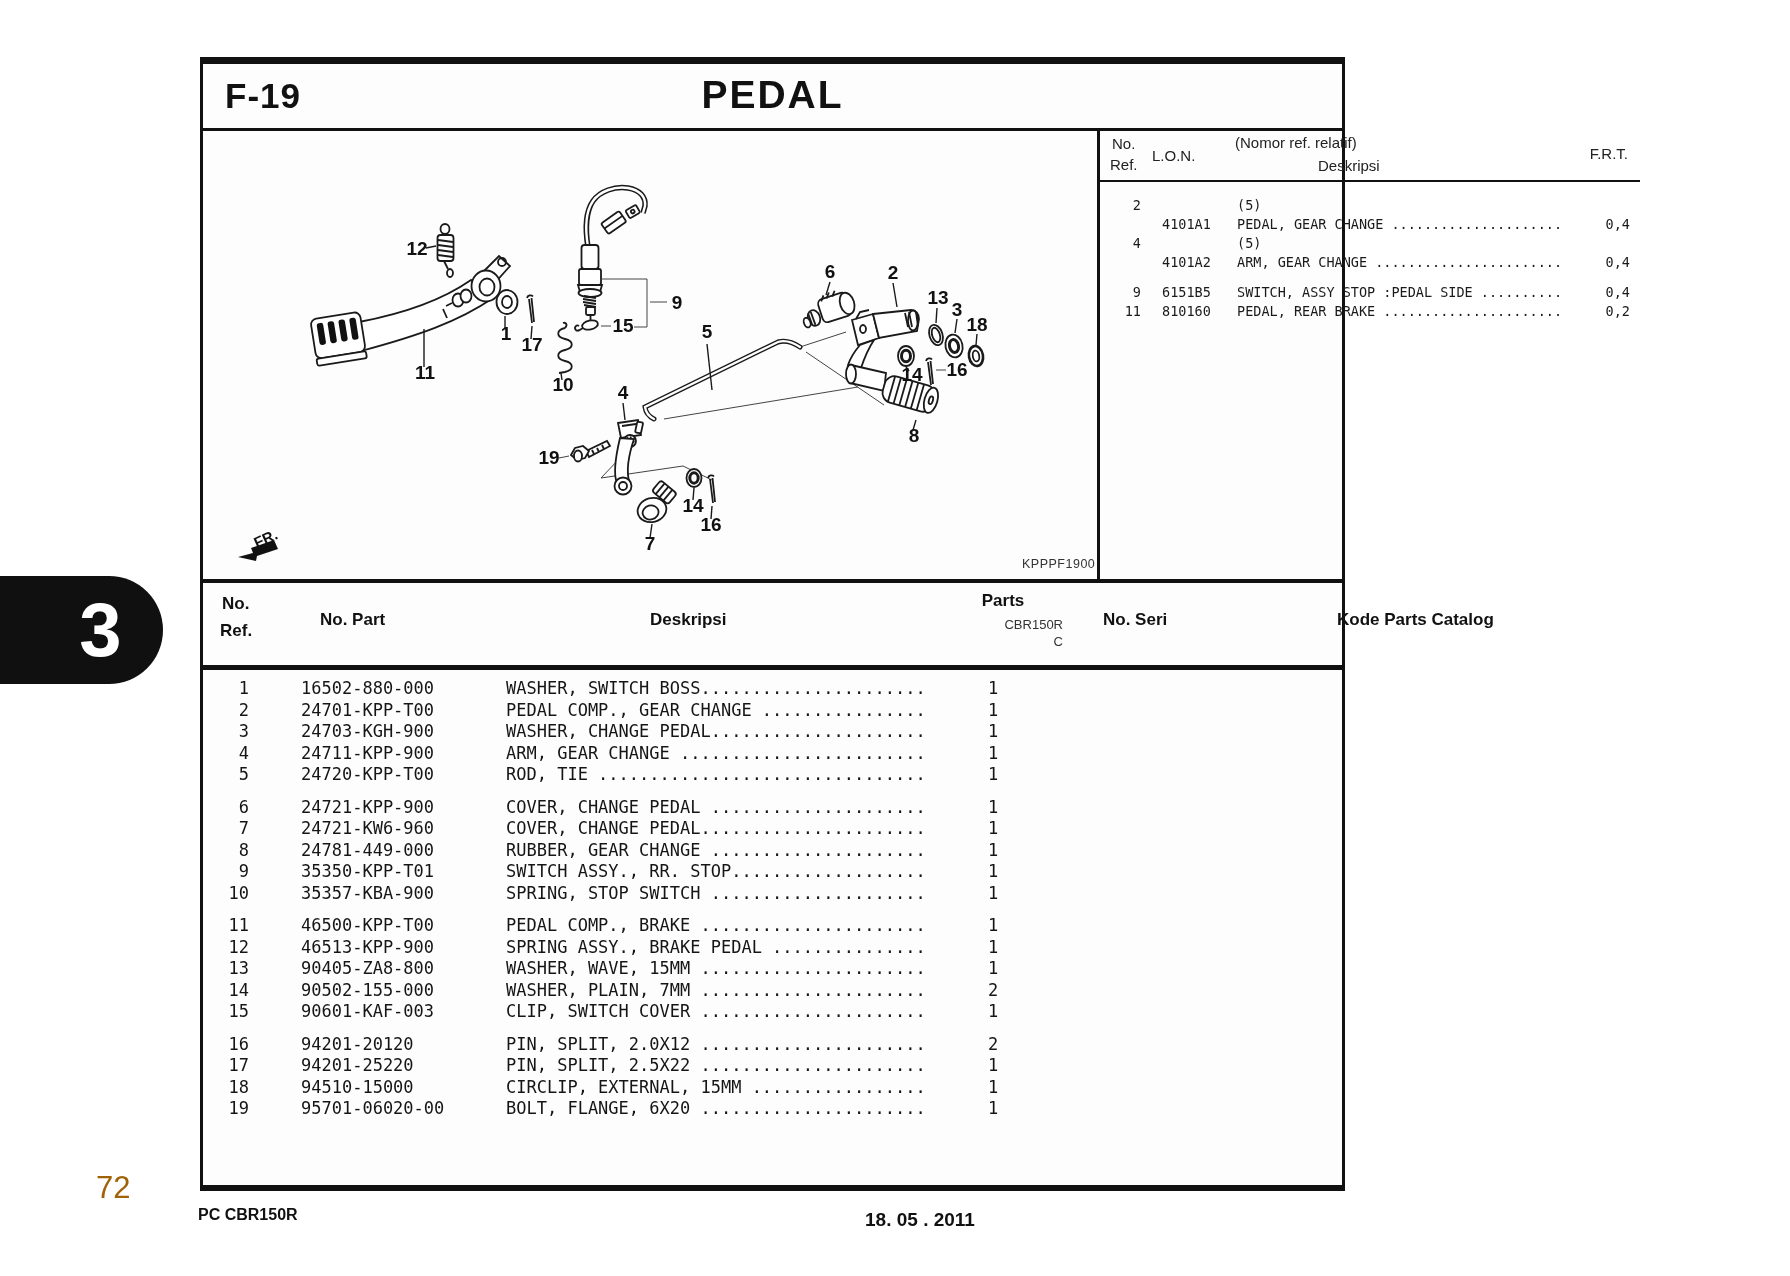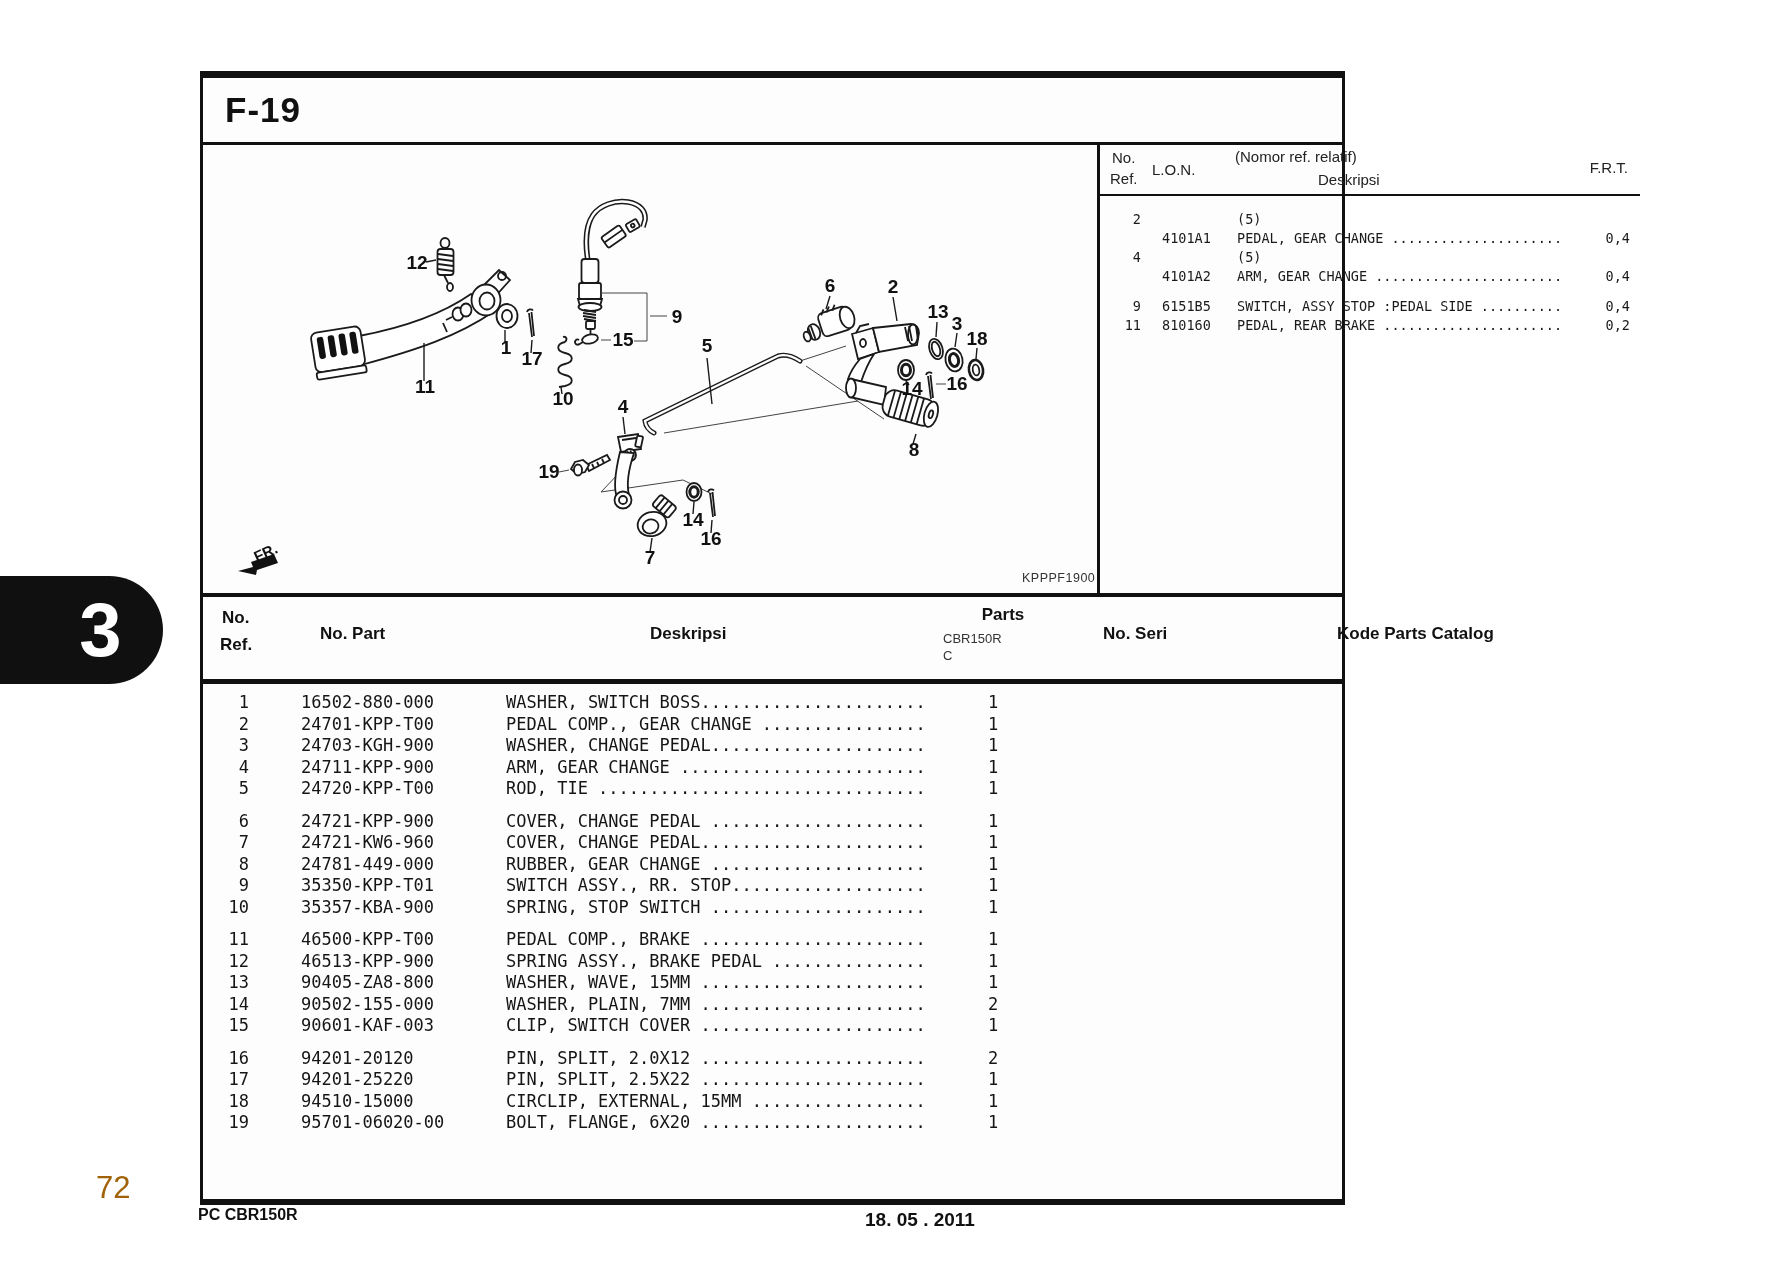--- a/index.html
+++ b/index.html
@@ -4,21 +4,21 @@
 <style>
   html,body{margin:0;padding:0;background:#e9e9e9;}
   .page{position:relative;width:1790px;height:1276px;background:#ffffff;overflow:hidden;
         font-family:"Liberation Sans",sans-serif;color:#111;}
   
   .tab3{position:absolute;left:0;top:576px;width:163px;height:108px;background:#101010;
         border-radius:0 54px 54px 0;display:flex;align-items:center;justify-content:center;padding-left:38px;box-sizing:border-box;}
   .tab3 span{color:#fff;font-size:76px;font-weight:bold;line-height:1;}
   .pagenum{position:absolute;left:96px;top:1170px;font-size:31px;color:#a16207;}
   
-  .main-box{position:absolute;left:200px;top:71px;width:1145px;height:1134px;box-sizing:border-box;
+  .main-box{position:absolute;left:200px;top:57px;width:1145px;height:1134px;box-sizing:border-box;
             border:3px solid #111;border-top-width:7px;border-bottom-width:6px;background:#fdfdfd;padding-left:7px;}
   .hdr-code{position:absolute;left:22px;top:12px;font-size:35px;font-weight:bold;letter-spacing:1px;}
   .hdr-title{position:absolute;left:0;right:0;top:9px;text-align:center;font-size:39px;font-weight:bold;letter-spacing:2px;}
   .hdr-line{position:absolute;left:0;right:0;top:64px;height:3px;background:#111;}
   
   .diagram{position:absolute;left:0;top:67px;width:894px;height:448px;}
   .diagram svg{display:block;}
   
   .ref-box{position:absolute;left:894px;top:67px;width:543px;height:448px;border-left:3px solid #111;box-sizing:border-box;}
   .ref-head{position:absolute;left:0;right:0;top:0;height:49px;border-bottom:2px solid #111;font-size:15px;color:#222;}
@@ -28,21 +28,21 @@
   .rrow{position:relative;height:19px;line-height:19px;white-space:nowrap;}
   .rspace{height:11px;}
   .r-ref{position:absolute;left:0;width:41px;text-align:right;}
   .r-lon{position:absolute;left:62px;}
   .r-desc{position:absolute;left:137px;}
   .r-frt{position:absolute;right:10px;width:42px;text-align:right;}
   
   .pt-head{position:absolute;left:0;right:0;top:515px;height:91px;box-sizing:border-box;
            border-top:4px solid #111;border-bottom:5px solid #111;}
   .ph{position:absolute;font-size:17px;font-weight:bold;white-space:nowrap;color:#111;}
-  .ph-small{position:absolute;font-size:13px;font-weight:normal;color:#333;white-space:nowrap;text-align:left;}
+  .ph-small{position:absolute;font-size:13px;font-weight:normal;color:#333;white-space:nowrap;text-align:right;}
   
   .parts-rows{position:absolute;left:0;right:0;top:606px;
               font-family:"DejaVu Sans Mono",monospace;font-size:17px;color:#151515;}
   .pgroup{margin:8px 0 11px 0;}
   .prow{position:relative;height:21.5px;line-height:21.5px;white-space:nowrap;}
   .c-ref{position:absolute;left:0;width:46px;text-align:right;}
   .c-part{position:absolute;left:98px;}
   .c-desc{position:absolute;left:303px;}
   .c-qty{position:absolute;left:768px;width:44px;text-align:center;}
   
@@ -62,20 +62,21 @@
 <div class="page">
 
   <div class="tab3">
     <span>3</span>
   </div>
   <div class="pagenum">72</div>
 
   <div class="main-box">
 
     <div class="hdr-code">F-19</div>
+    <div class="hdr-title">PEDAL</div>
     <div class="hdr-line"></div>
 
     <div class="diagram">
       <svg id="diag-svg" width="894" height="448" viewBox="203 142 894 448">
 
         <g>
           <line class="thin" x1="800" y1="358" x2="846" y2="343"></line>
           <line class="thin" x1="806" y1="363" x2="884" y2="416"></line>
           <line class="thin" x1="664" y1="430" x2="858" y2="398"></line>
           <line class="thin" x1="621" y1="468" x2="601" y2="489"></line>

